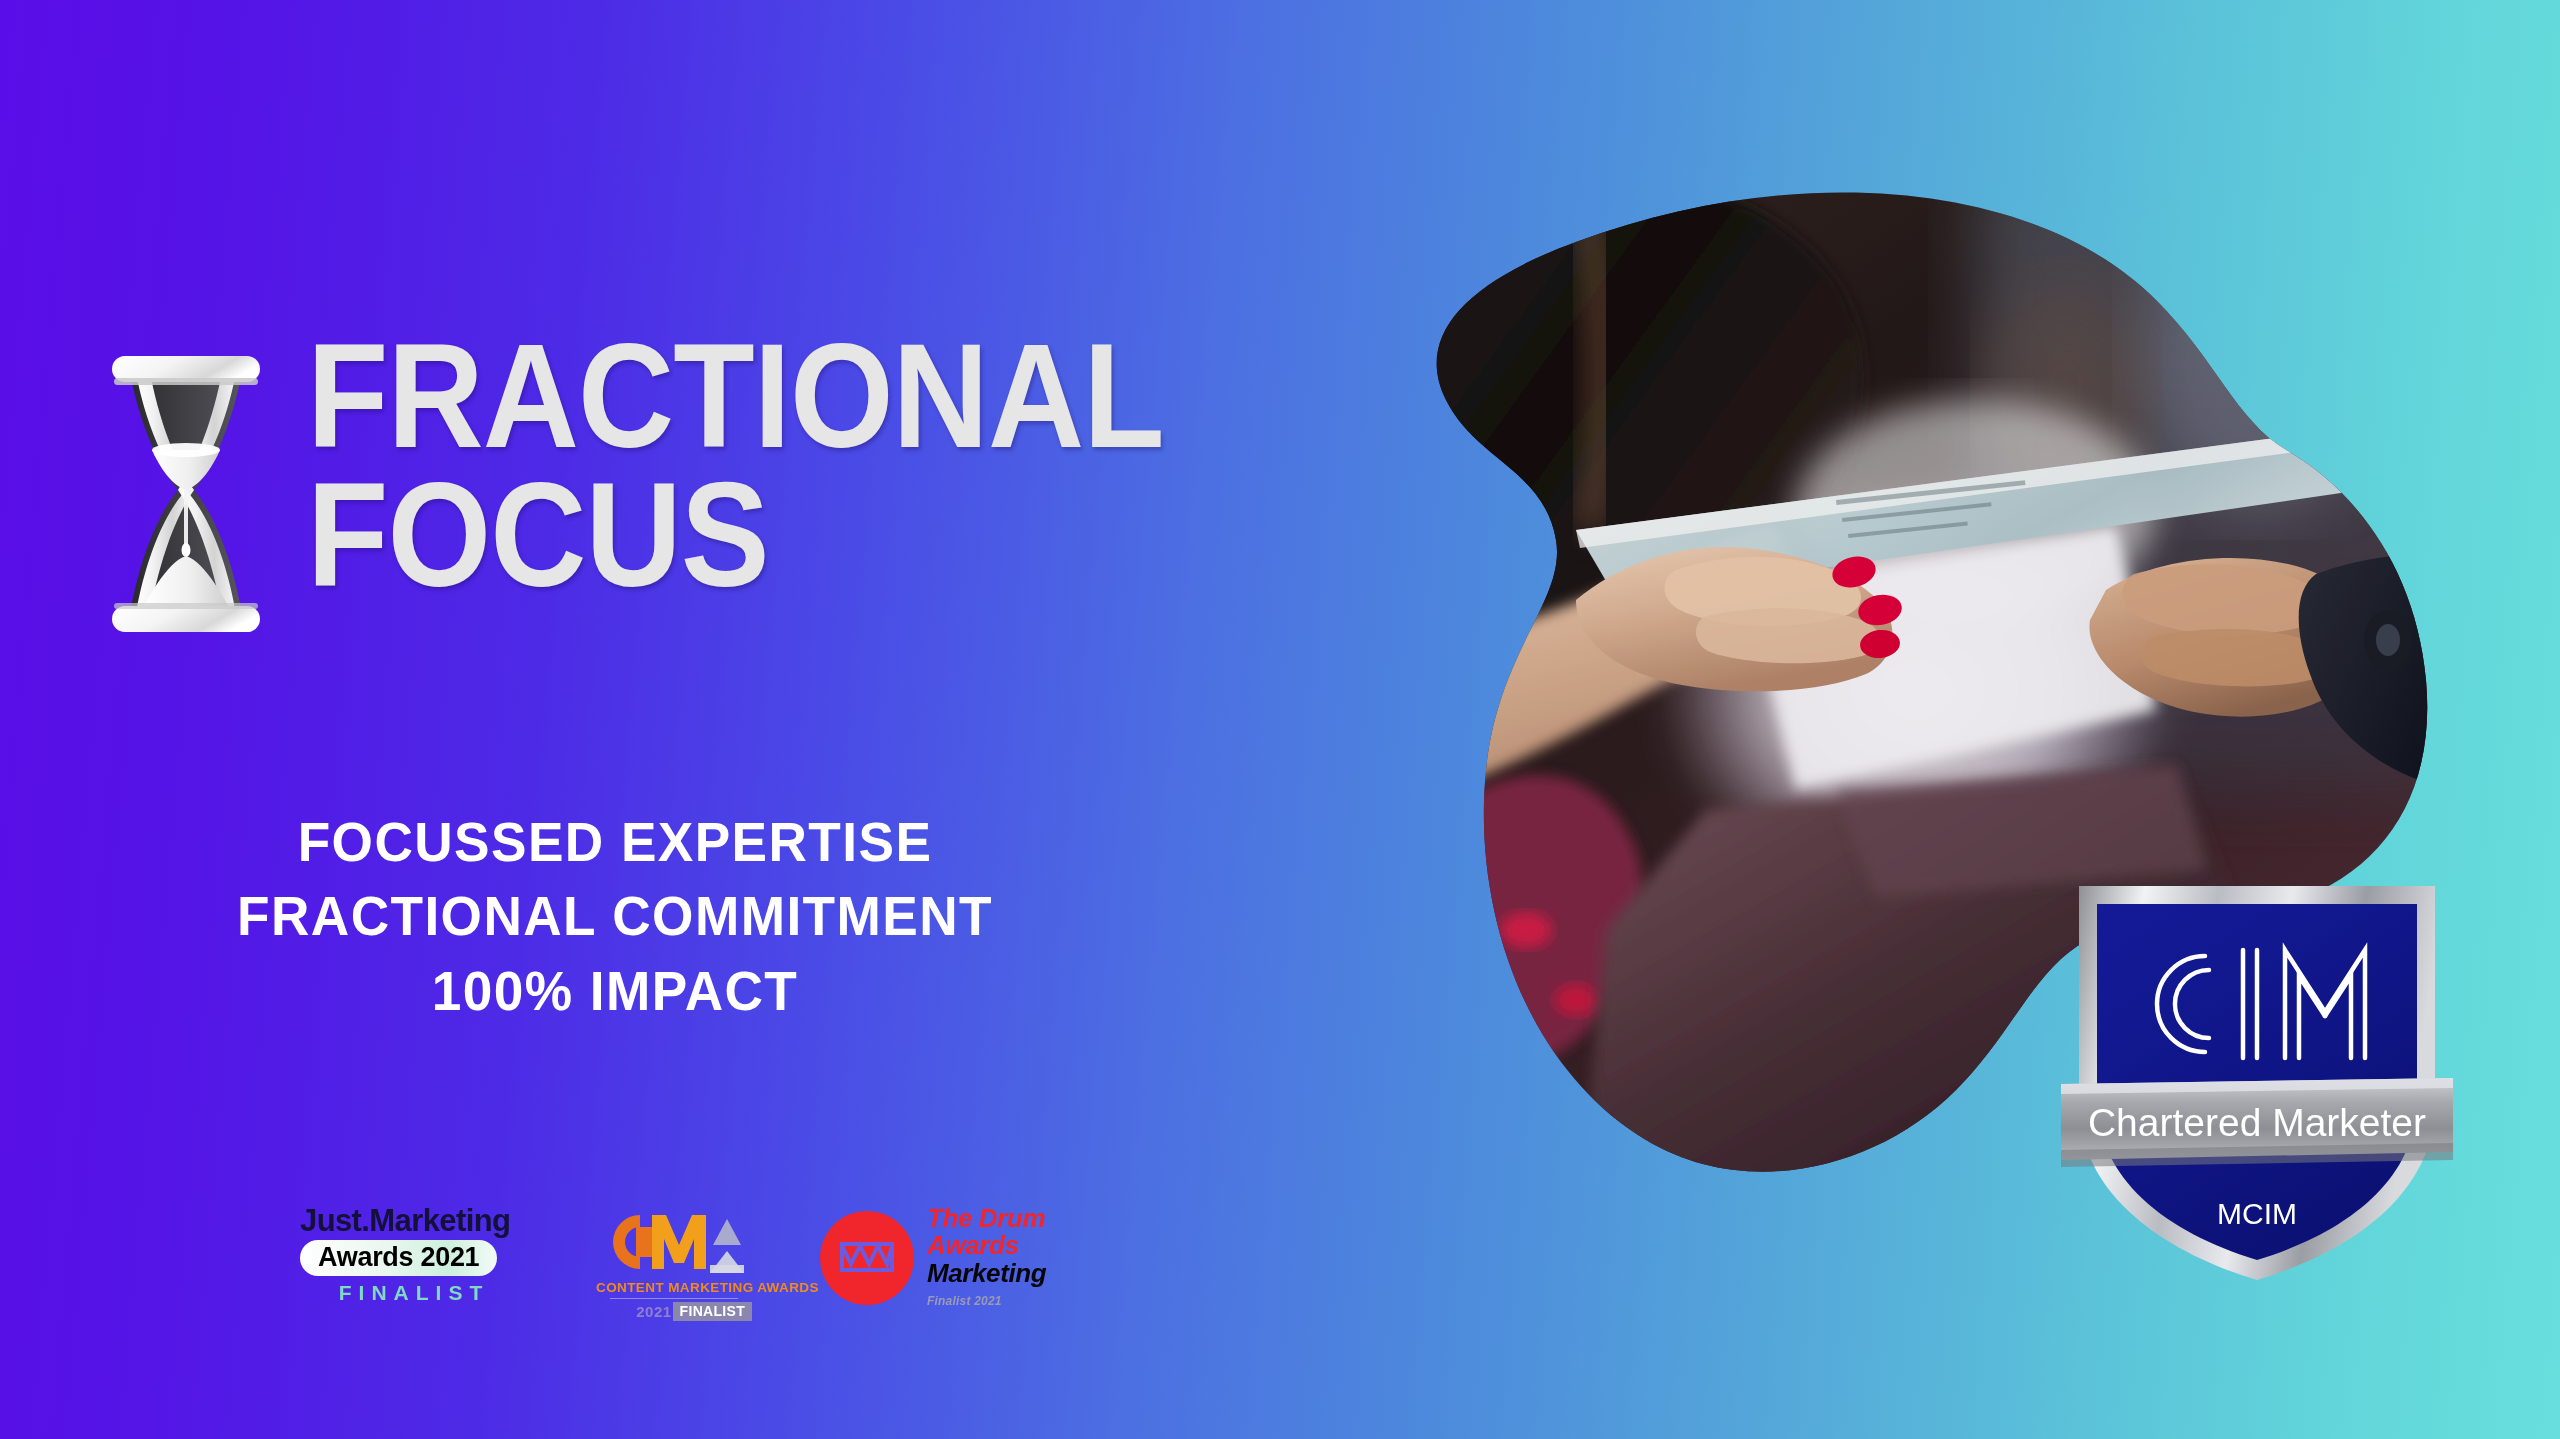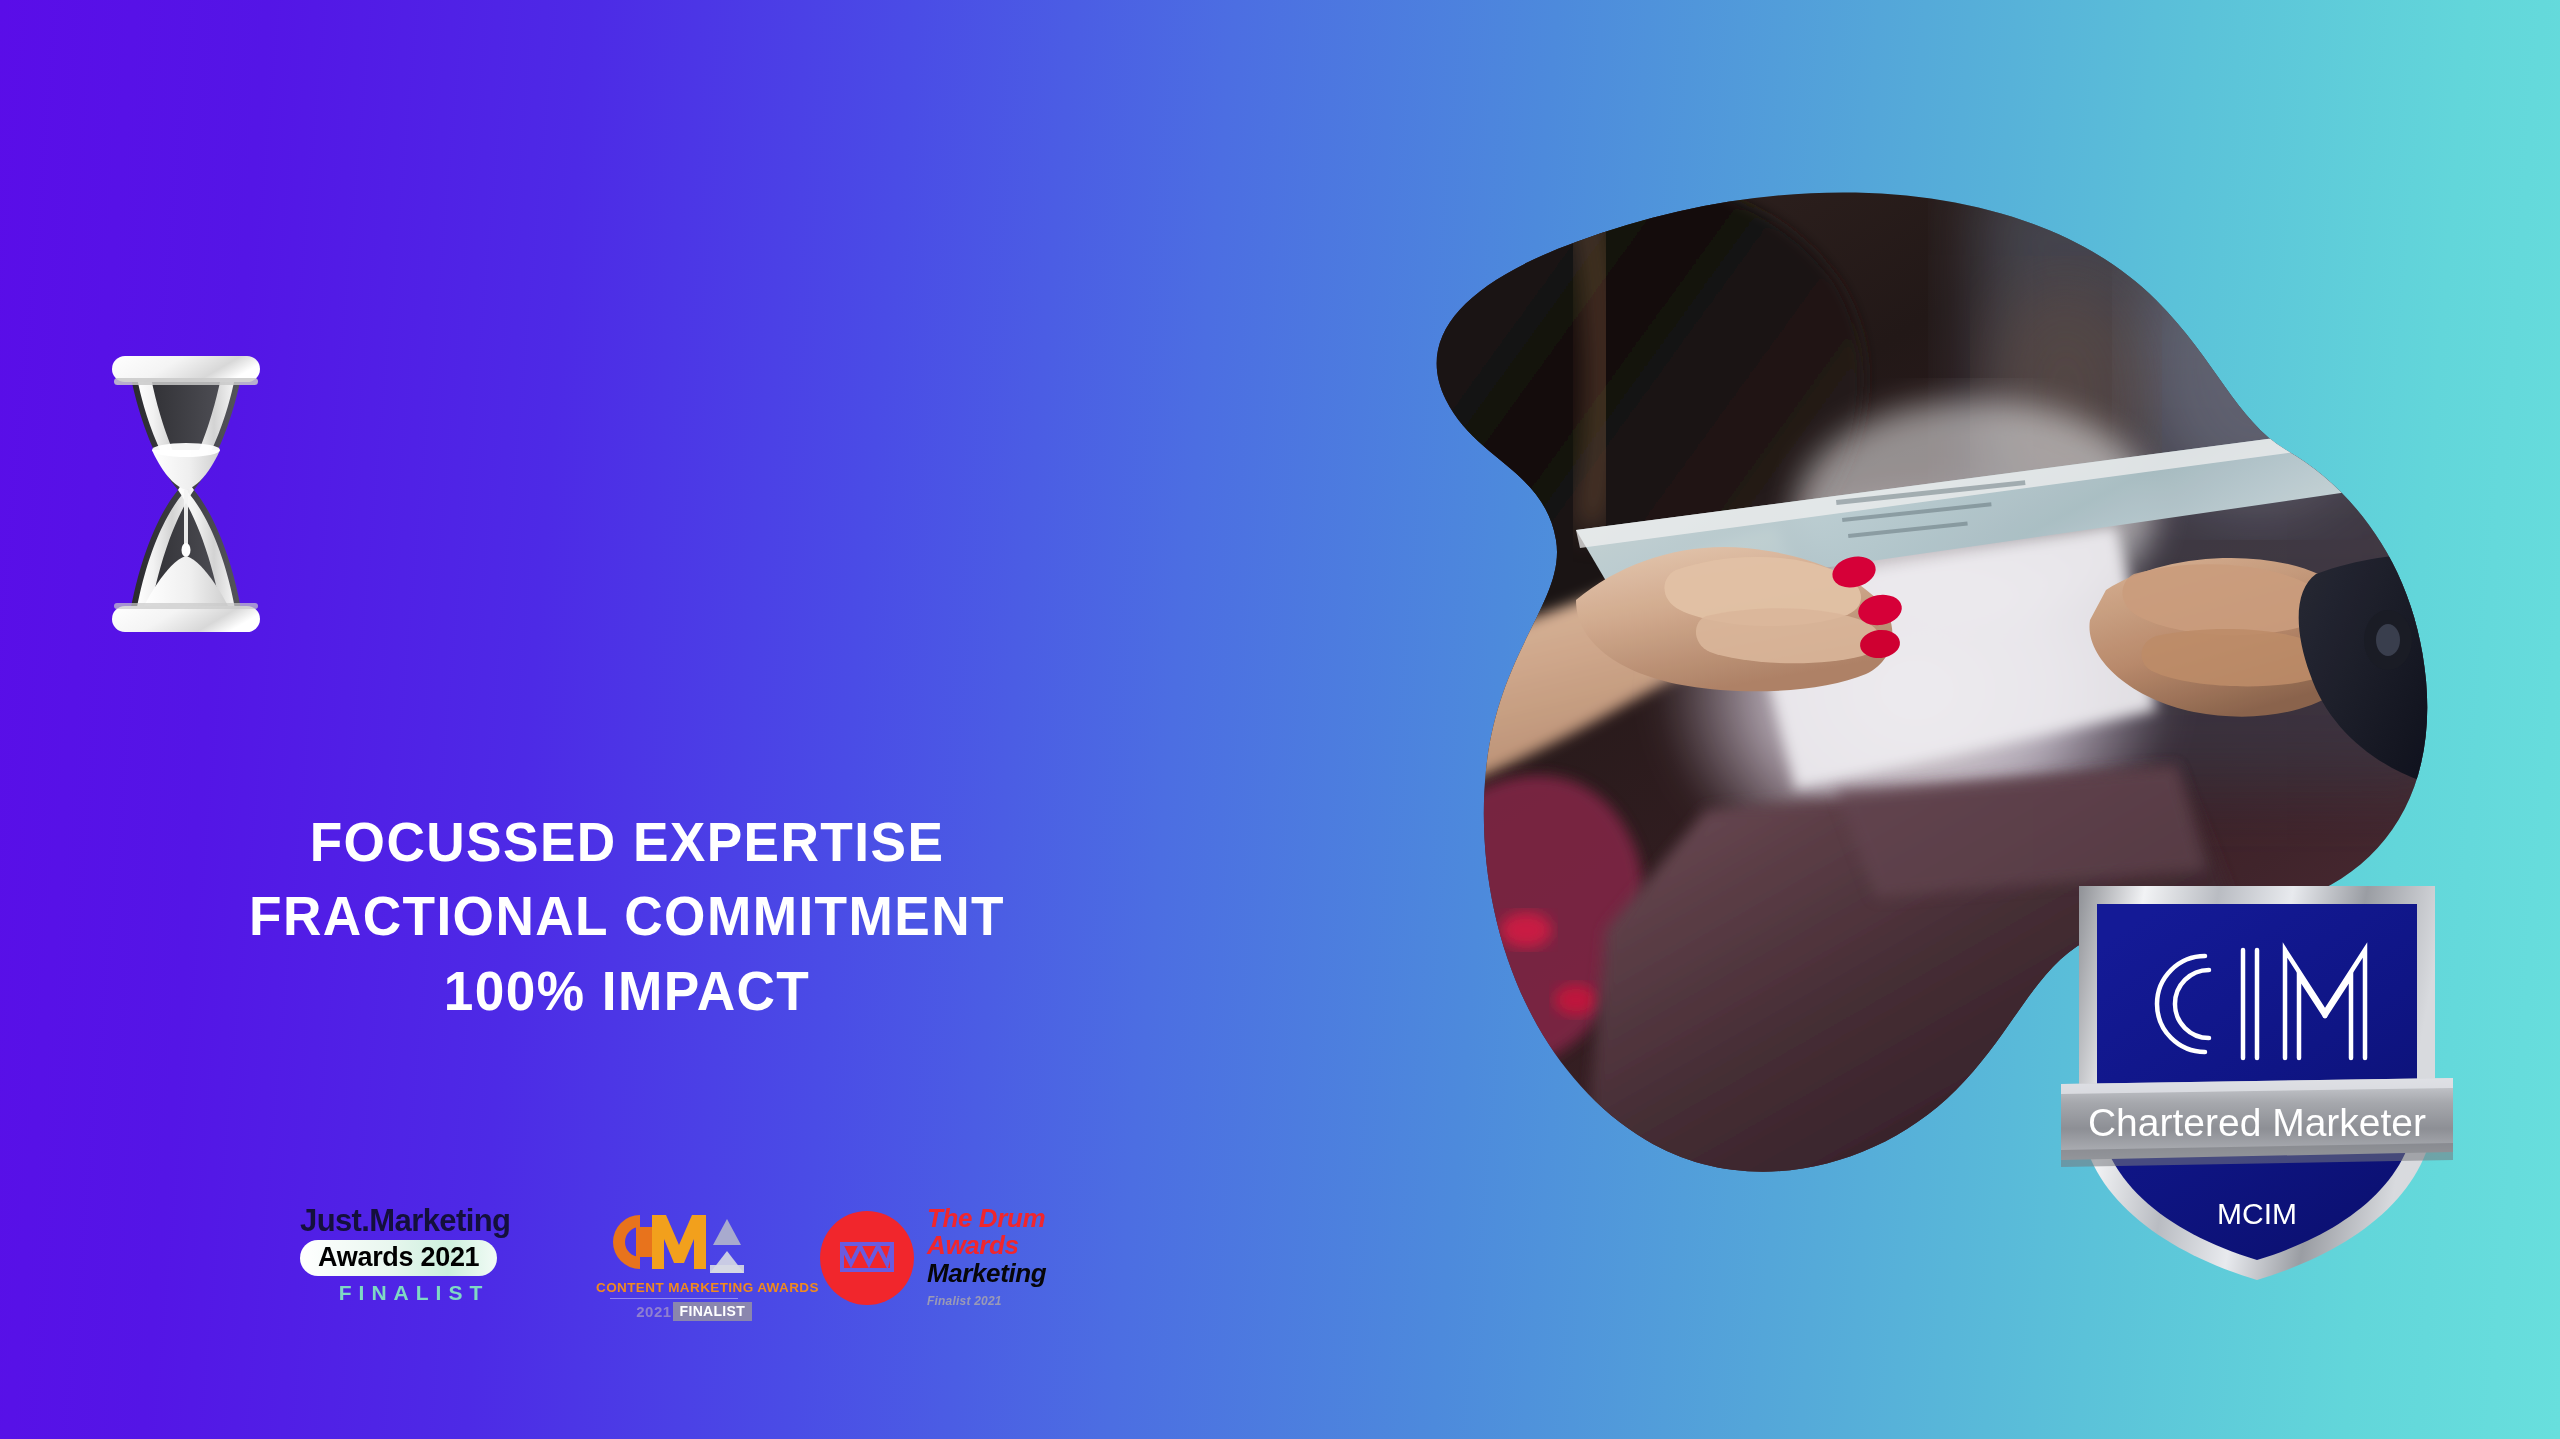--- a/index.html
+++ b/index.html
@@ -44,21 +44,21 @@
     letter-spacing:-1px;
     color:#e6e6e6;
     transform:scaleX(0.90);
     transform-origin:left center;
     white-space:nowrap;
     text-shadow:2px 3px 5px rgba(20,0,80,0.30);
   }
 
   
   .tagline{
-    position:absolute; left:12px; top:805px;
+    position:absolute; left:0px; top:805px;
     width:1230px;
     text-align:center;
   }
   .tagline-line{
     font-family:"Liberation Sans", sans-serif;
     font-weight:700;
     font-size:56px;
     line-height:1.33;
     letter-spacing:1.5px;
     color:#ffffff;
@@ -227,20 +227,24 @@
       <path d="M44 268 C44 268 66 224 86 218 C106 224 128 268 128 268 Z" fill="url(#sandG)"></path>
 
       <rect x="12" y="18" width="148" height="26" rx="13" fill="url(#capG)"></rect>
       <rect x="14" y="40" width="144" height="7" rx="3.5" fill="#c9c9c9" opacity="0.85"></rect>
 
       <rect x="12" y="268" width="148" height="26" rx="13" fill="url(#capG)"></rect>
       <rect x="14" y="265" width="144" height="6" rx="3" fill="#c9c9c9" opacity="0.7"></rect>
     </svg>
   </div>
 
+  <div class="title-block">
+    <div class="title-line">FRACTIONAL</div>
+    <div class="title-line">FOCUS</div>
+  </div>
 
   <div class="tagline">
     <div class="tagline-line">FOCUSSED EXPERTISE</div>
     <div class="tagline-line">FRACTIONAL COMMITMENT</div>
     <div class="tagline-line">100% IMPACT</div>
   </div>
 
   <div class="awards">
 
     <div class="jm">

